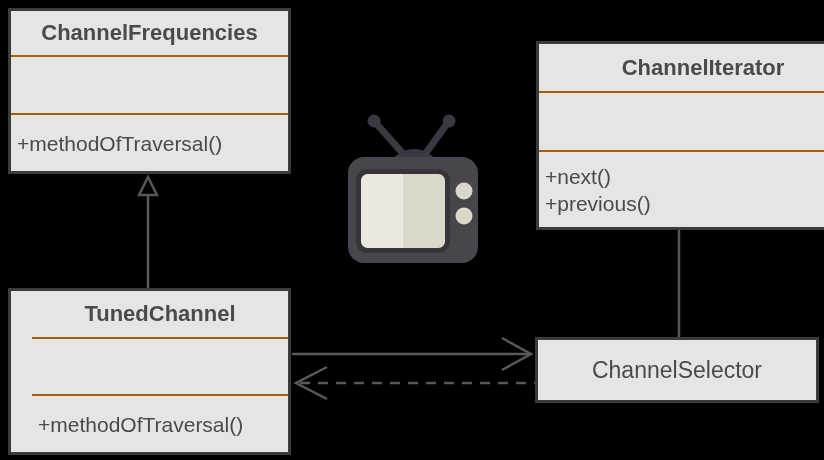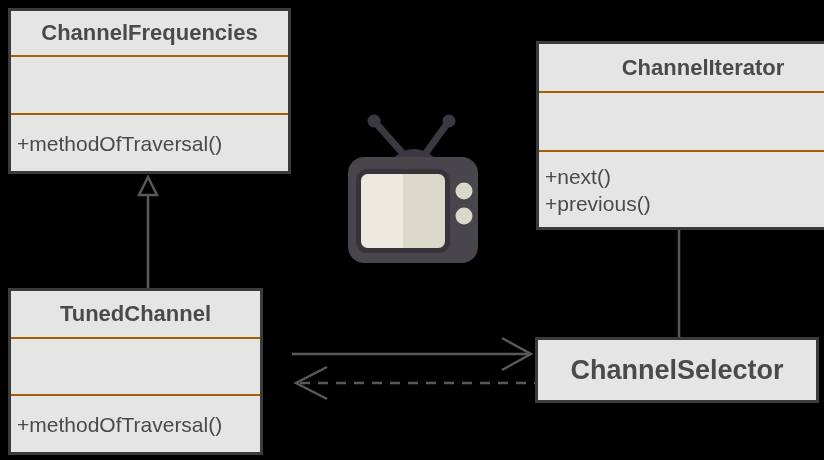--- a/index.html
+++ b/index.html
@@ -18,21 +18,21 @@
     box-sizing:border-box;
     display:flex;flex-direction:column;
     color:#4a4a4a;
   }
   .compartment{box-sizing:border-box;}
   .compartment + .compartment{border-top:2px solid #a16207;}
   .c-title{
     display:flex;align-items:center;justify-content:center;
     font-weight:bold;font-size:22px;
   }
-  .c-title.regular{font-weight:bold;font-size:27px;}
+  .c-title.regular{font-weight:normal;font-size:23px;}
   .c-attrs{flex:0 0 auto;}
   .c-methods{
     display:flex;flex-direction:column;justify-content:center;
     font-size:21px;padding-left:6px;line-height:27px;
   }
   .tv-wrap{position:absolute;left:336px;top:101px;width:154px;height:172px;}
 </style>
 </head>
 <body>
 
@@ -71,21 +71,21 @@
 
   <div class="uml-class" style="left:536px;top:8px;width:334px;height:189px;margin-top:33px;">
     <div class="compartment c-title" style="height:47px;">ChannelIterator</div>
     <div class="compartment c-attrs" style="height:59px;"></div>
     <div class="compartment c-methods" style="height:77px;">
       <div>+next()</div>
       <div>+previous()</div>
     </div>
   </div>
 
-  <div class="uml-class" style="left:8px;top:288px;width:255px;height:167px;">
+  <div class="uml-class" style="left:8px;top:288px;width:283px;height:167px;padding-left:21px;">
     <div class="compartment c-title" style="height:46px;">TunedChannel</div>
     <div class="compartment c-attrs" style="height:57px;"></div>
     <div class="compartment c-methods" style="height:58px;">
       <div>+methodOfTraversal()</div>
     </div>
   </div>
 
   <div class="uml-class" style="left:535px;top:337px;width:284px;height:66px;">
     <div class="compartment c-title regular" style="height:60px;">ChannelSelector</div>
   </div>

